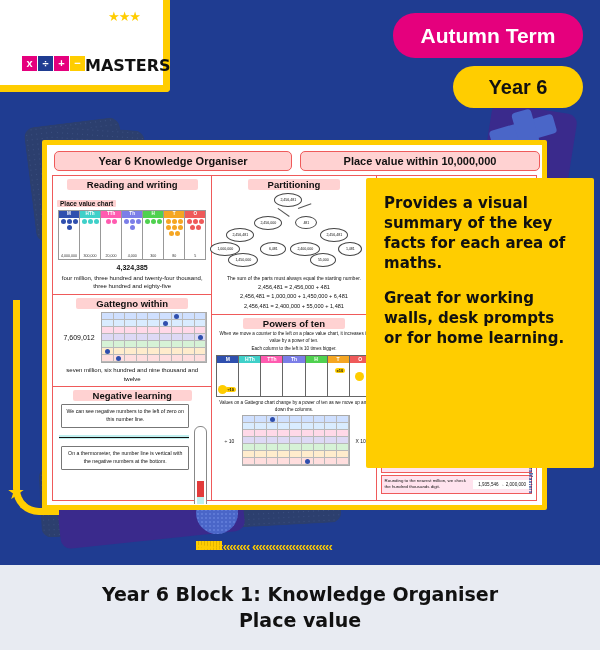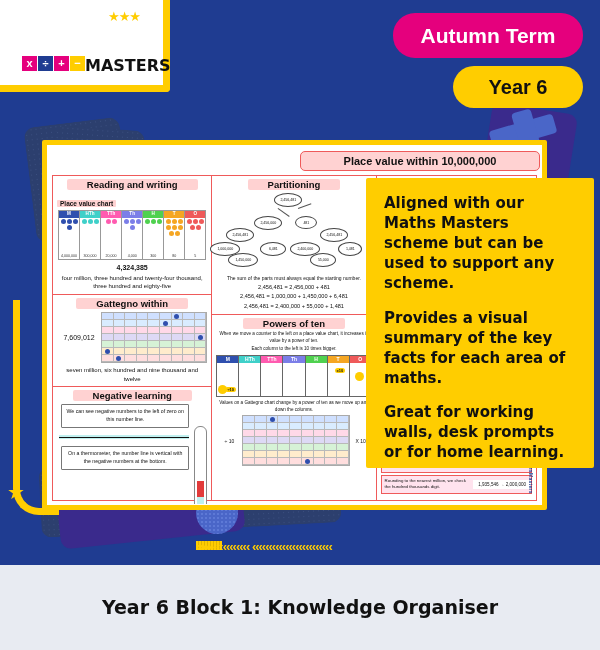--- a/index.html
+++ b/index.html
@@ -252,20 +252,21 @@
   <div id="deco-navycard-b"></div>
   <div id="deco-purple-bl"></div>
   <div id="deco-dot-bl"></div>
 
   <div id="bracket"></div>
   <div id="bracket-star">★</div>
 
   <div id="sheet">
     <div id="sheet-inner">
 
+      <div class="pill-title" id="pill-left">Year 6 Knowledge Organiser</div>
       <div class="pill-title" id="pill-right">Place value within 10,000,000</div>
 
       <div id="grid">
 
         <div class="col col-left">
           <div class="sec-head">Reading and writing</div>
           <div class="sub-head">Place value chart</div>
 
           <div class="pv-chart">
             <div class="pv-col">
@@ -622,21 +623,20 @@
             </div>
           </div>
           <div class="side-brand">MathsMasters</div>
         </div>
 
       </div>
     </div>
   </div>
 
   <div id="callout">
-    <p>Aligned with our Maths Masters scheme but can be used to support any scheme.</p>
     <p>Provides a visual summary of the key facts for each area of maths.</p>
     <p>Great for working walls, desk prompts or for home learning.</p>
   </div>
 
   <div id="logo-plaque">
     <div id="logo-stars">★★★</div>
     <div id="logo-ops">
       <span class="op-x">x</span>
       <span class="op-div">÷</span>
       <span class="op-plus">+</span>
@@ -649,13 +649,14 @@
   <div class="badge" id="badge-year">Year 6</div>
 
   <div id="chev-dash"></div>
   <div id="chevron-strip">
     ‹‹‹‹‹‹‹‹‹‹‹‹‹‹‹‹ ‹‹‹‹‹‹‹‹‹‹‹‹‹‹‹‹‹‹‹‹‹‹‹‹
   </div>
 </div>
 
 <div id="caption">
   <div>Year 6 Block 1: Knowledge Organiser</div>
+  <div>Place value</div>
 </div>
 
 </body></html>

